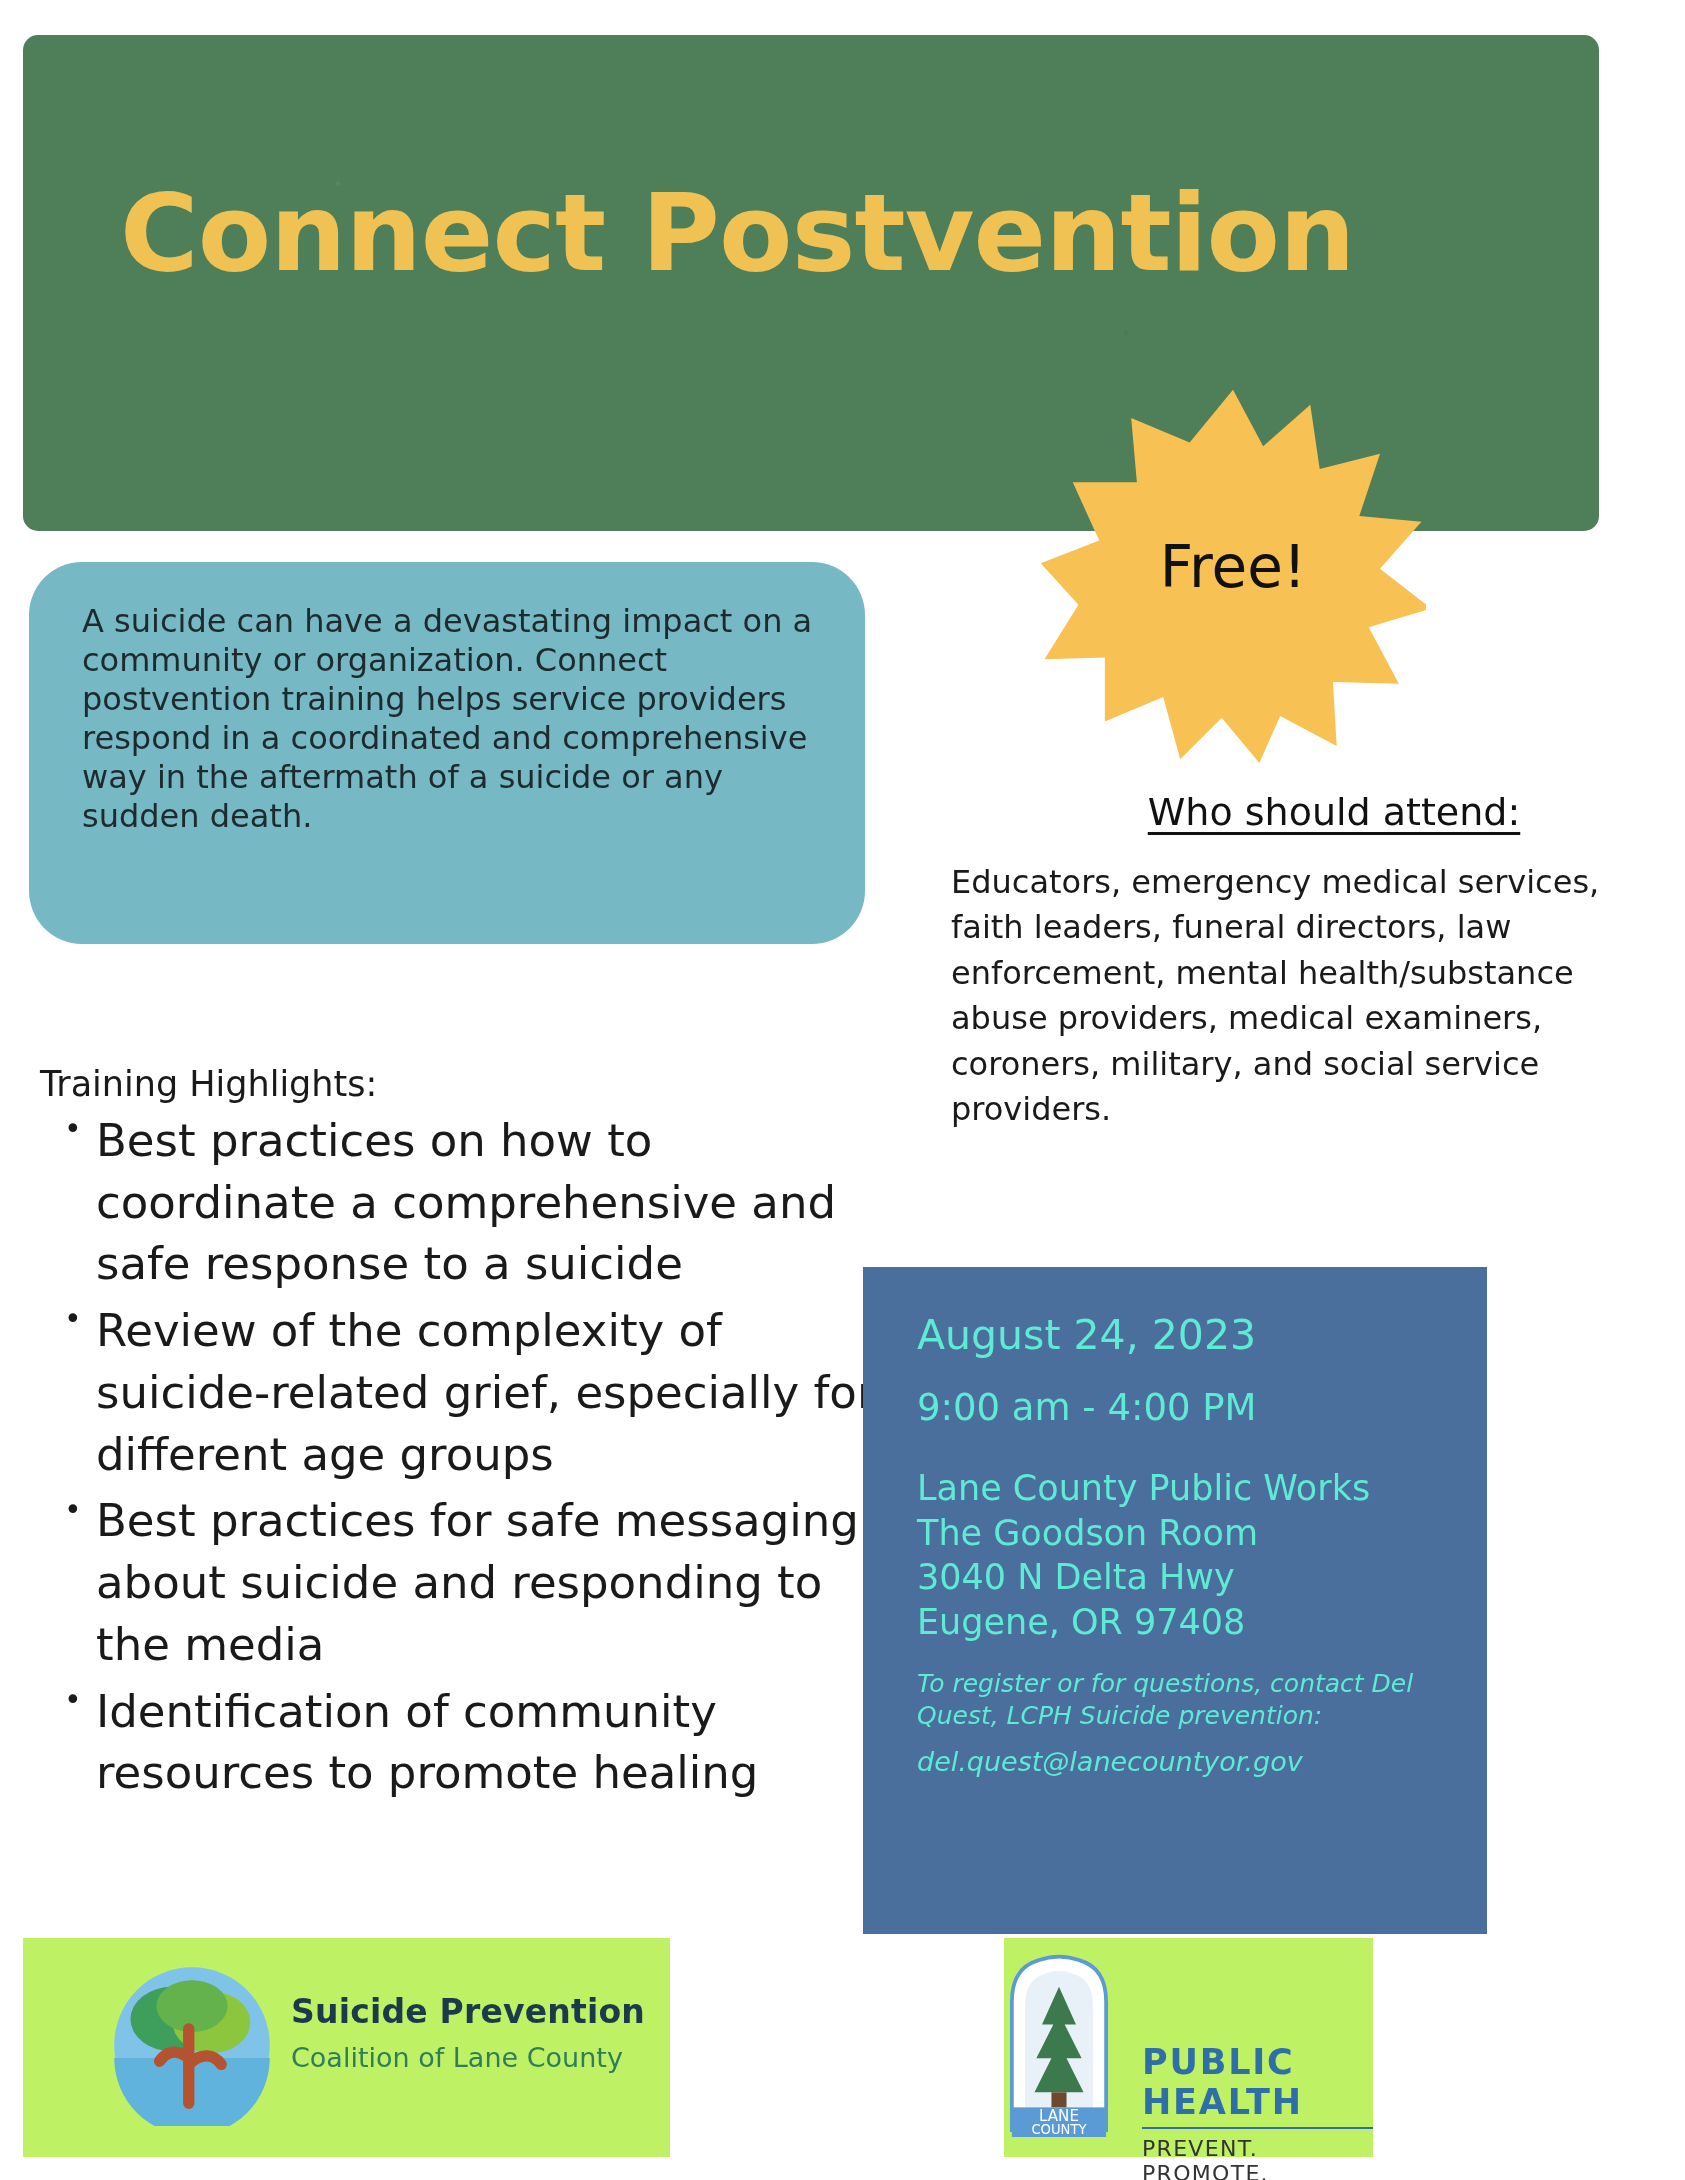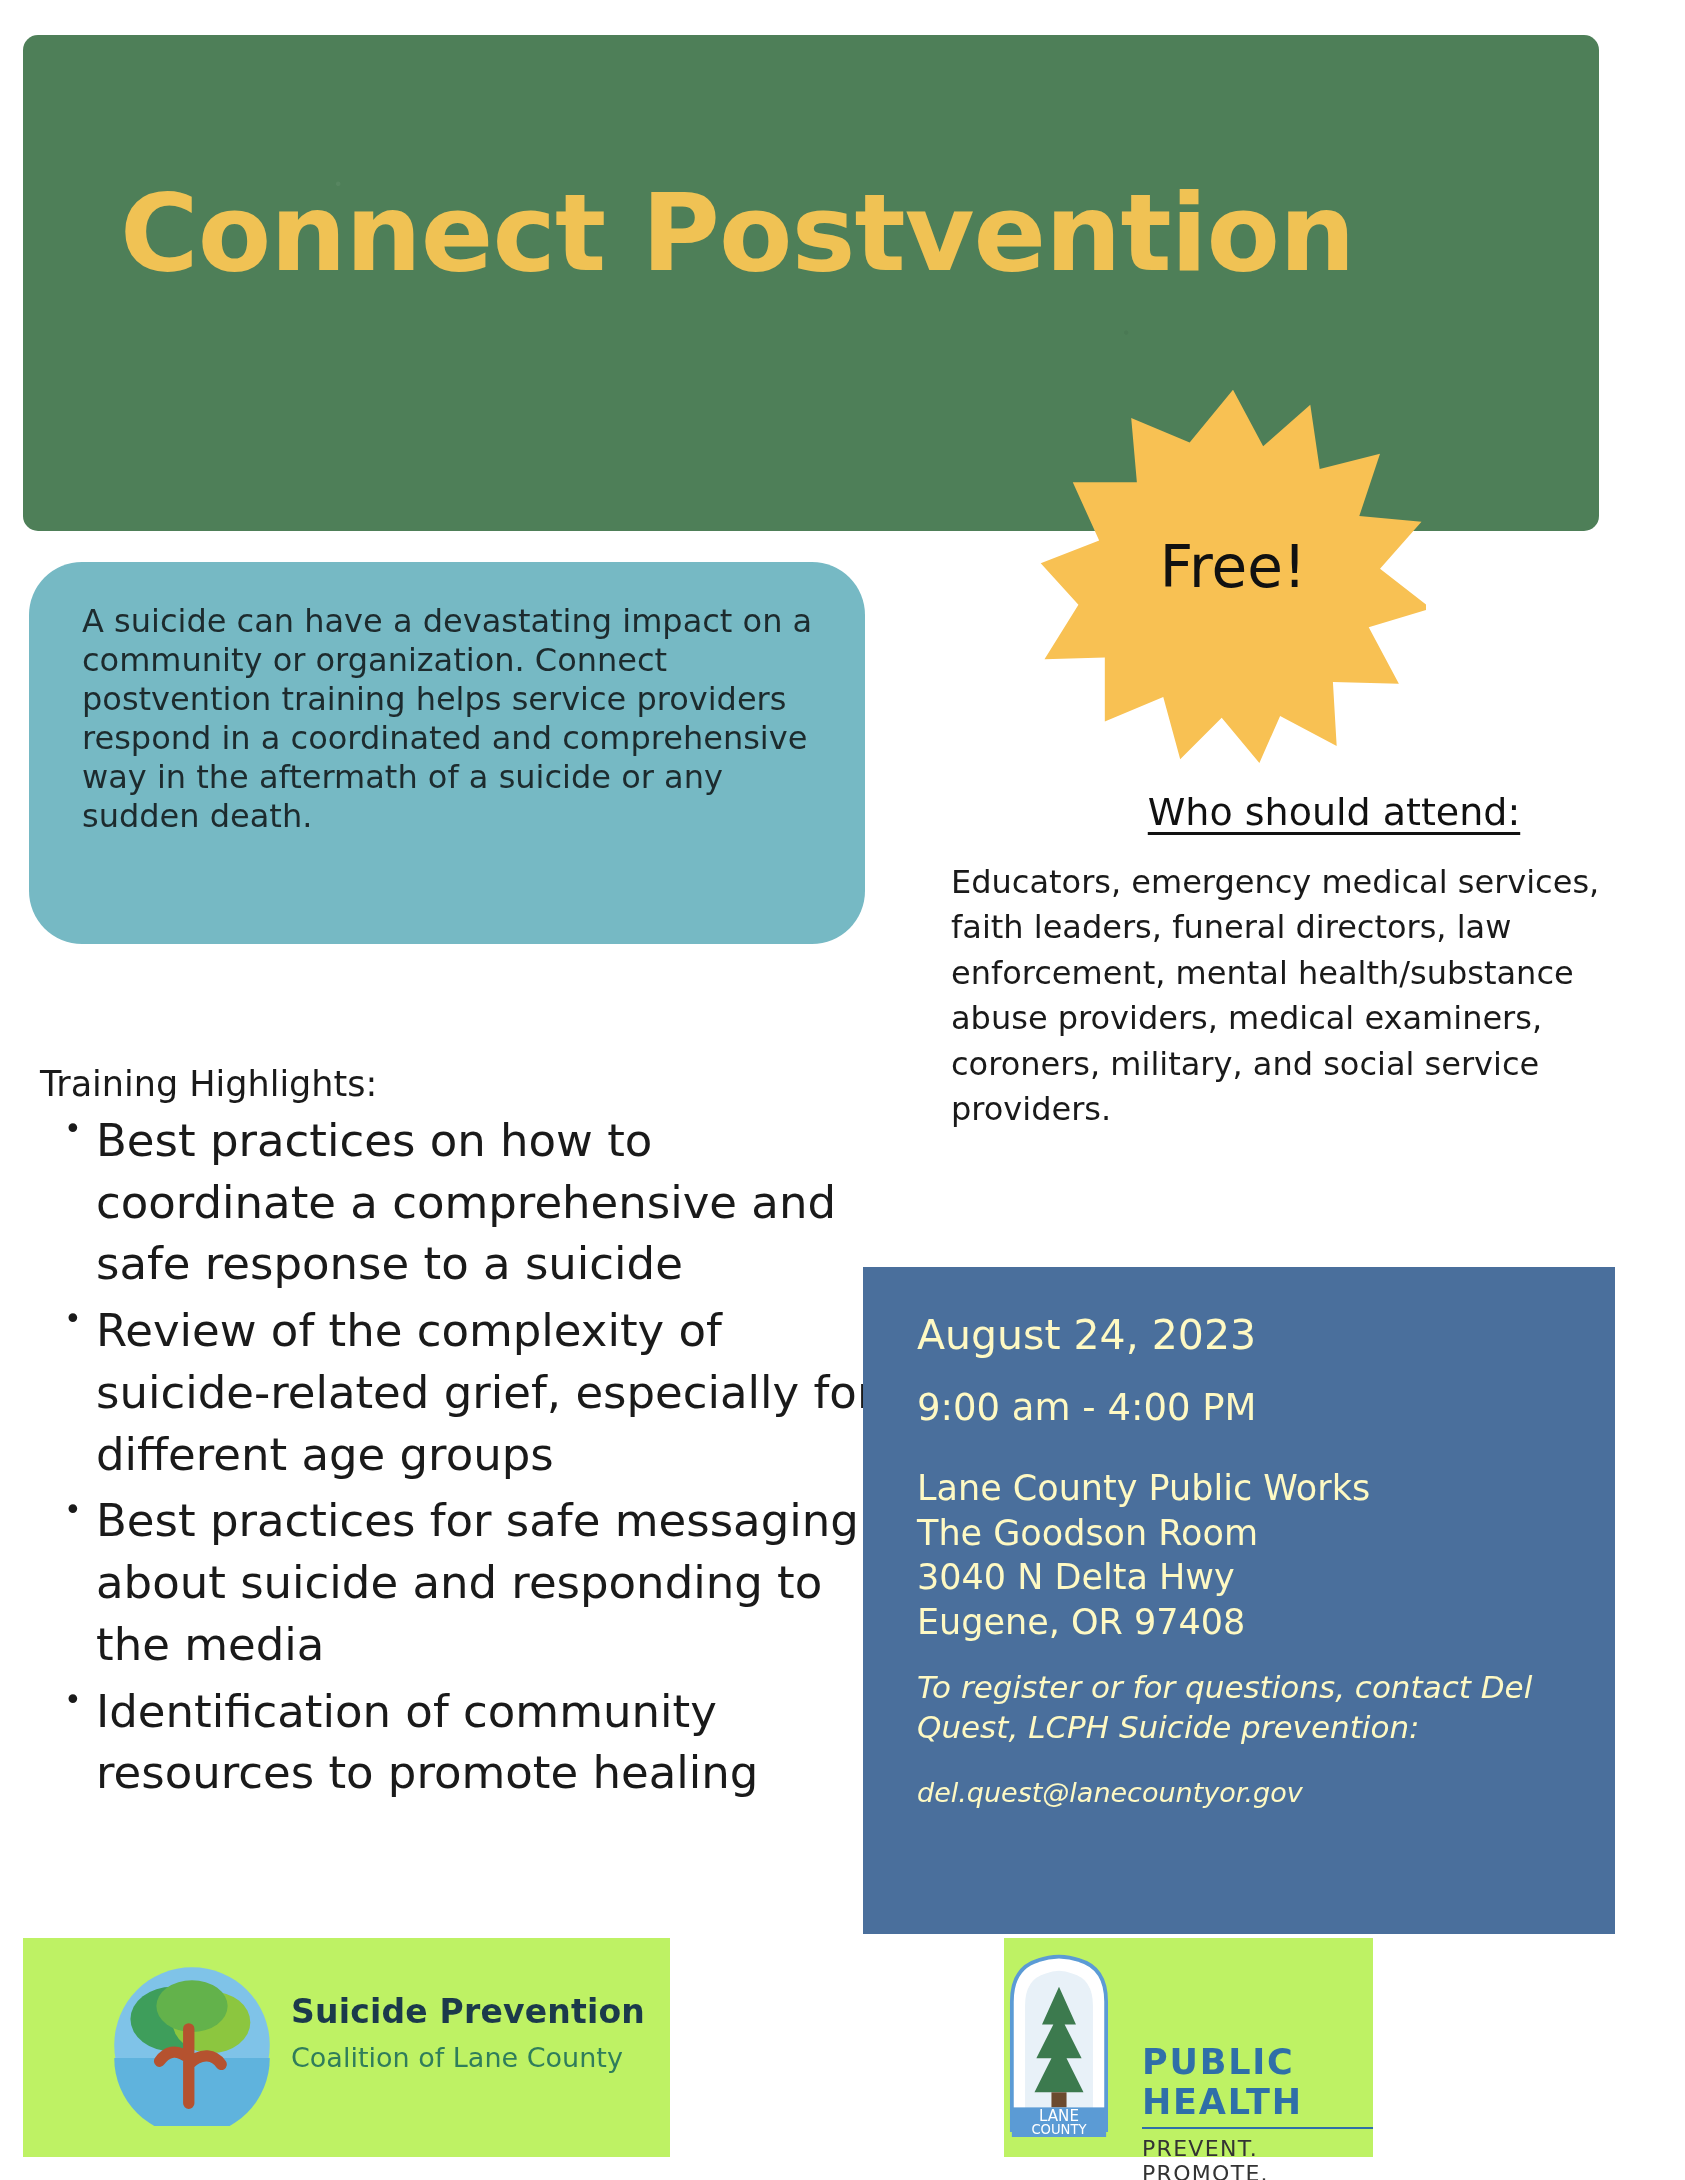--- a/index.html
+++ b/index.html
@@ -131,47 +131,47 @@
     left: -32px;
     top: -1.8px;
     font-size: 30px;
   }
 
   
   .event-box {
     position: absolute;
     left: 863px;
     top: 1267px;
-    width: 752px;
+    width: 624px;
     height: 667px;
     background: #4a6f9c;
     box-sizing: border-box;
     padding: 46px 0 0 54px;
-    color: #fef9c3;
+    color: #5eead4;
   }
   .event-date {
     font-size: 41px;
     line-height: 1.1;
     margin-bottom: 30px;
   }
   .event-time {
     font-size: 37px;
     line-height: 1.1;
     margin-bottom: 37px;
   }
   .event-venue {
     font-size: 35px;
     line-height: 1.28;
     margin-bottom: 23px;
   }
   .event-contact {
-    font-size: 31px;
+    font-size: 25px;
     font-style: italic;
     line-height: 1.28;
-    margin-bottom: 30px;
+    margin-bottom: 14px;
   }
   .event-email {
     font-size: 27px;
     font-style: italic;
   }
 
   
   .footer {
     position: absolute;
     left: 23px;

